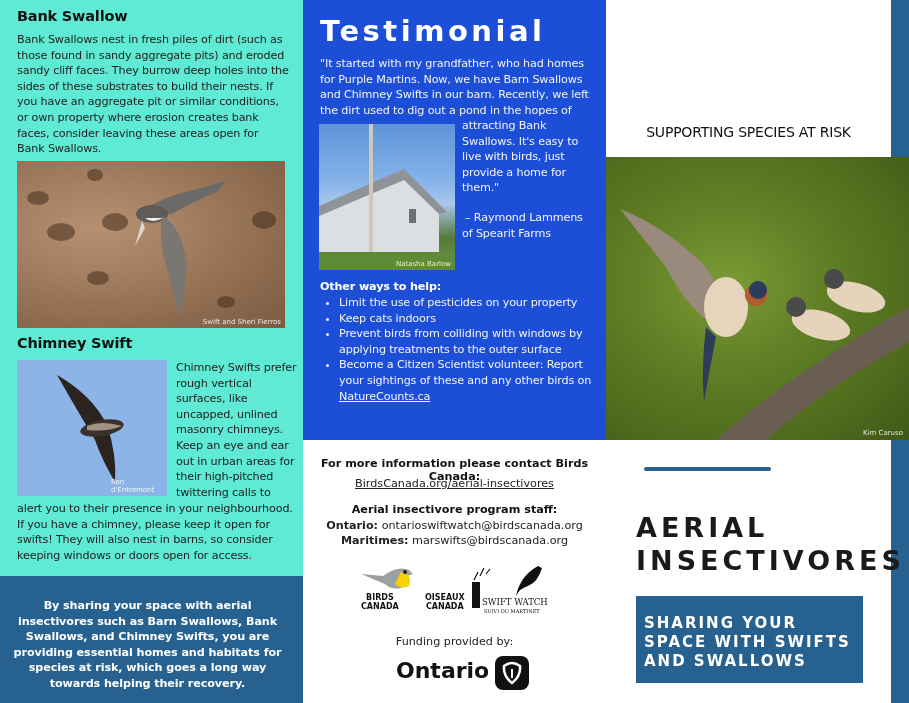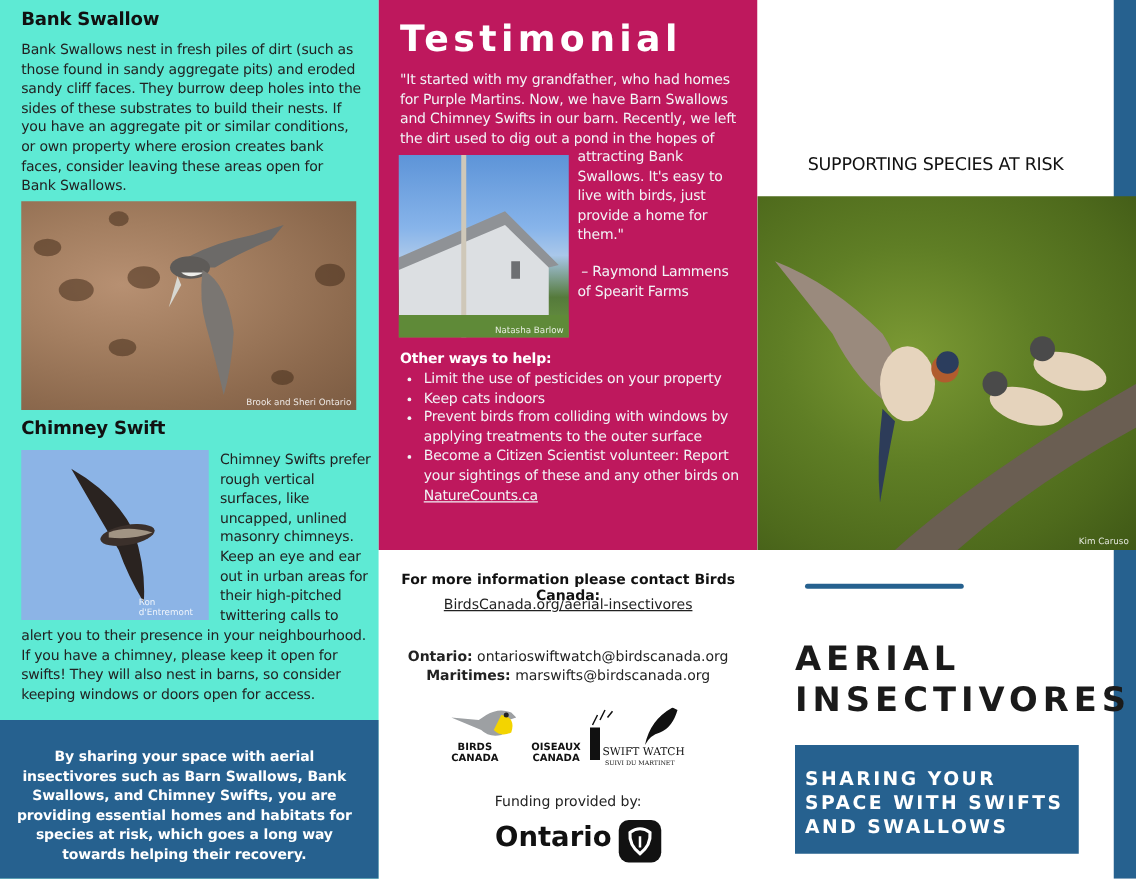--- a/index.html
+++ b/index.html
@@ -16,21 +16,21 @@
 
   .bank-photo { left: 17px; top: 161px; width: 268px; height: 167px;
     background: radial-gradient(ellipse at 30% 40%, #b79072 0%, #a37e60 35%, #8d6a4e 70%, #7b5b42 100%); }
   .hole { position: absolute; border-radius: 50%; background: rgba(70,45,28,0.55); }
   .swift-photo { left: 17px; top: 360px; width: 150px; height: 136px; background: #8cb4e6; }
 
   .left-blue { left: 0; top: 576px; width: 303px; height: 127px; background: #26618f; color: #fff;
     text-align: center; font-weight: bold; font-size: 11.2px; line-height: 15.5px; padding: 22px 14px 0 6px; letter-spacing: -0.1px; }
 
   
-  .mid-blue { left: 303px; top: 0; width: 303px; height: 440px; background: #be185d; color: #fff; }
+  .mid-blue { left: 303px; top: 0; width: 303px; height: 440px; background: #1d4ed8; color: #fff; }
   .testimonial-title { left: 17px; top: 14px; font-size: 29px; font-weight: bold; letter-spacing: 3.5px; color: #fff; }
   .mid-txt { font-size: 11.2px; line-height: 15.6px; color: #f2f4f7; letter-spacing: -0.15px; }
   .barn-photo { left: 16px; top: 124px; width: 136px; height: 146px;
     background: linear-gradient(180deg, #5d94d8 0%, #87b4ea 40%, #a9c7ea 55%, #557a3b 78%, #6c9840 100%); }
   .mid-white { left: 303px; top: 440px; width: 303px; height: 263px; background: #ffffff; text-align: center; }
   .c-bold { font-weight: bold; font-size: 11.2px; color: #111; }
   .c-link { font-size: 11.2px; color: #222; text-decoration: underline; }
   .c-line { font-size: 11.2px; color: #222; }
 
   
@@ -59,21 +59,21 @@
     <span class="hole" style="left:235px; top:50px; width:24px; height:18px;"></span>
     <span class="hole" style="left:70px; top:110px; width:22px; height:14px;"></span>
     <span class="hole" style="left:200px; top:135px; width:18px; height:12px;"></span>
     <svg class="abs" style="left:100px; top:5px;" width="140" height="150" viewBox="0 0 140 150">
       <path d="M20 48 Q45 30 85 22 L110 14 L100 26 Q75 36 55 48 Z" fill="#6c6a68"></path>
       <ellipse cx="35" cy="48" rx="16" ry="9" fill="#5e5b58"></ellipse>
       <path d="M28 52 Q35 58 46 52" fill="#eeeeea"></path>
       <path d="M45 50 Q65 60 70 100 Q68 130 62 150 Q55 120 48 95 Q42 75 45 50 Z" fill="#7a7672"></path>
       <path d="M25 55 L18 80 L28 62 Z" fill="#d8d8d2"></path>
     </svg>
-    <span class="credit" style="right:4px; bottom:2px;">Brook and Sheri Ontario</span>
+    <span class="credit" style="right:4px; bottom:2px;">Swift and Sheri Fierros</span>
   </div>
 
   <div class="abs h2" style="left:17px; top:335px;">Chimney Swift</div>
   <div class="abs photo swift-photo">
     <svg class="abs" style="left:30px; top:10px;" width="90" height="118" viewBox="0 0 90 118">
       <path d="M10 5 Q45 25 60 55 Q70 85 68 112 Q55 90 48 70 Q30 40 10 5 Z" fill="#2a2320"></path>
       <ellipse cx="55" cy="58" rx="22" ry="8" fill="#3b302b" transform="rotate(-10 55 58)"></ellipse>
       <path d="M40 56 Q55 50 75 56 Q60 62 40 60 Z" fill="#a19484"></path>
     </svg>
     <span class="credit" style="left:94px; bottom:2px;">Ron d'Entremont</span>
@@ -108,20 +108,21 @@
     <li>Limit the use of pesticides on your property</li>
     <li>Keep cats indoors</li>
     <li>Prevent birds from colliding with windows by applying treatments to the outer surface</li>
     <li><span>Become a Citizen Scientist volunteer: Report your sightings of these and any other birds on</span><br><a style="color:#f2f4f7; text-decoration:underline;">NatureCounts.ca</a></li>
   </ul>
 </div>
 
 <div class="abs mid-white">
   <div class="abs c-bold" style="left:0; top:17px; width:303px;">For more information please contact Birds Canada:</div>
   <div class="abs" style="left:0; top:32px; width:303px;"><a class="c-link">BirdsCanada.org/aerial-insectivores</a></div>
+  <div class="abs c-bold" style="left:0; top:63px; width:303px;">Aerial insectivore program staff:</div>
   <div class="abs c-line" style="left:0; top:79px; width:303px;">
     <b>Ontario:</b>
     <a>ontarioswiftwatch@birdscanada.org</a>
   </div>
   <div class="abs c-line" style="left:0; top:94px; width:303px;">
     <b>Maritimes:</b>
     <a>marswifts@birdscanada.org</a>
   </div>
 
   <div class="abs" style="left:48px; top:126px; width:100px; height:52px;">

